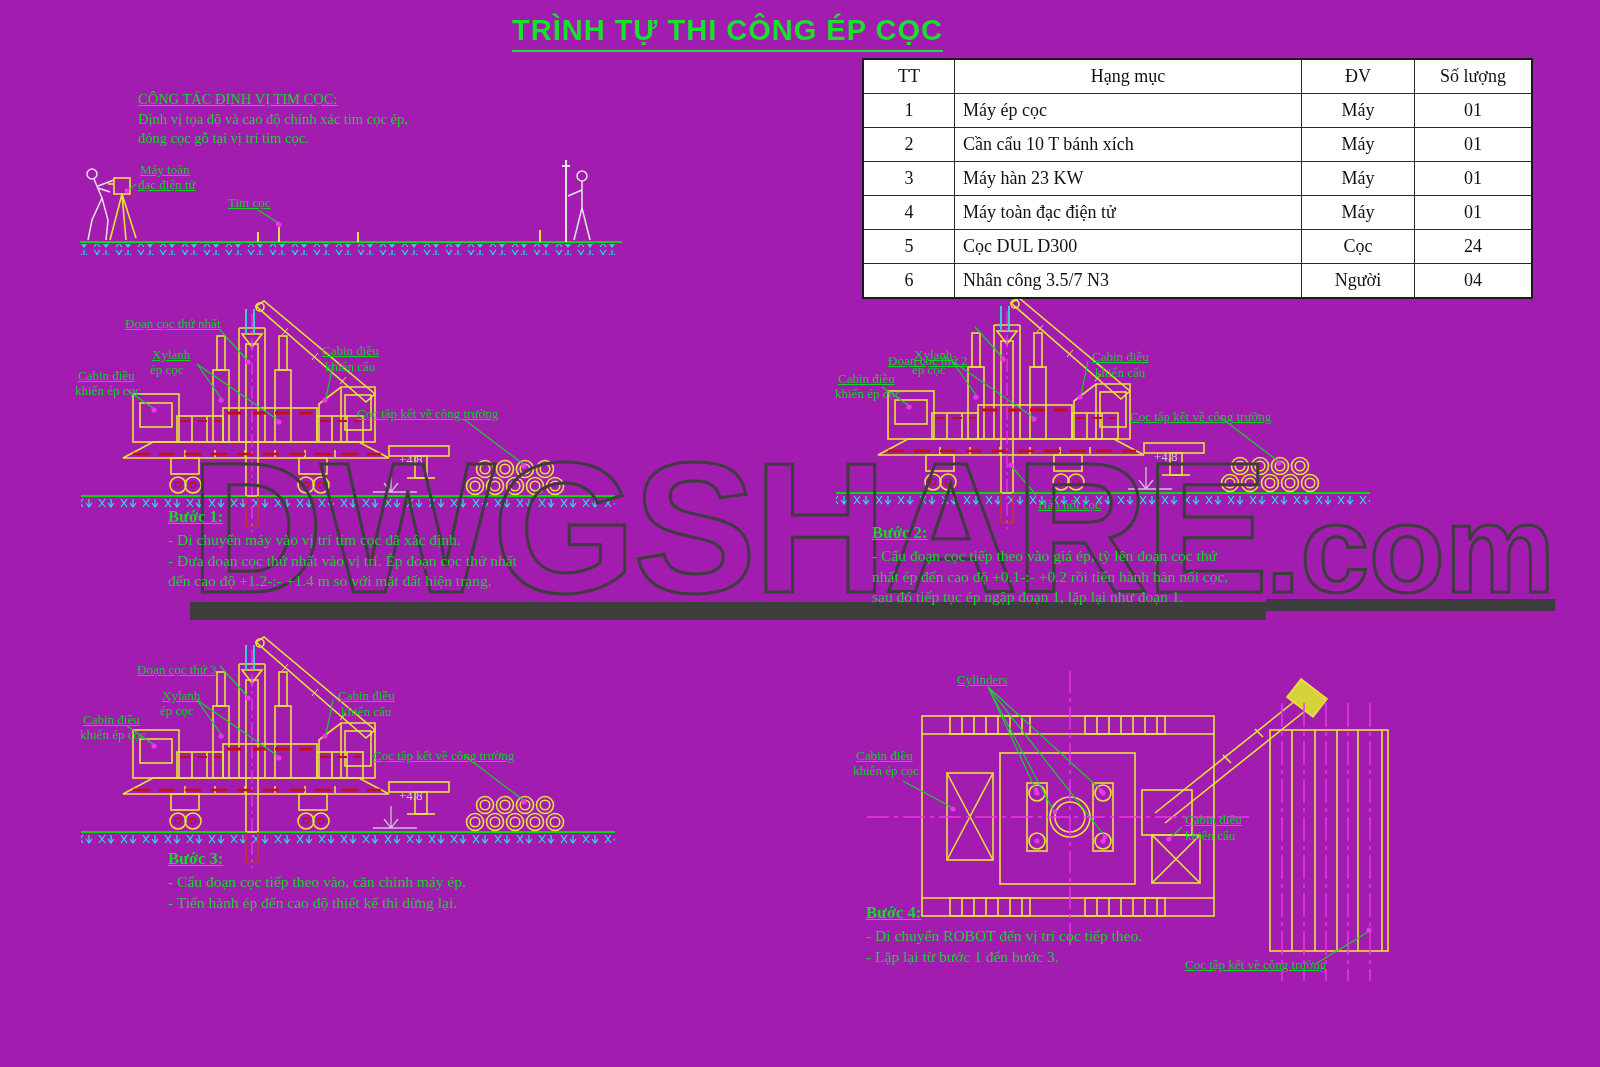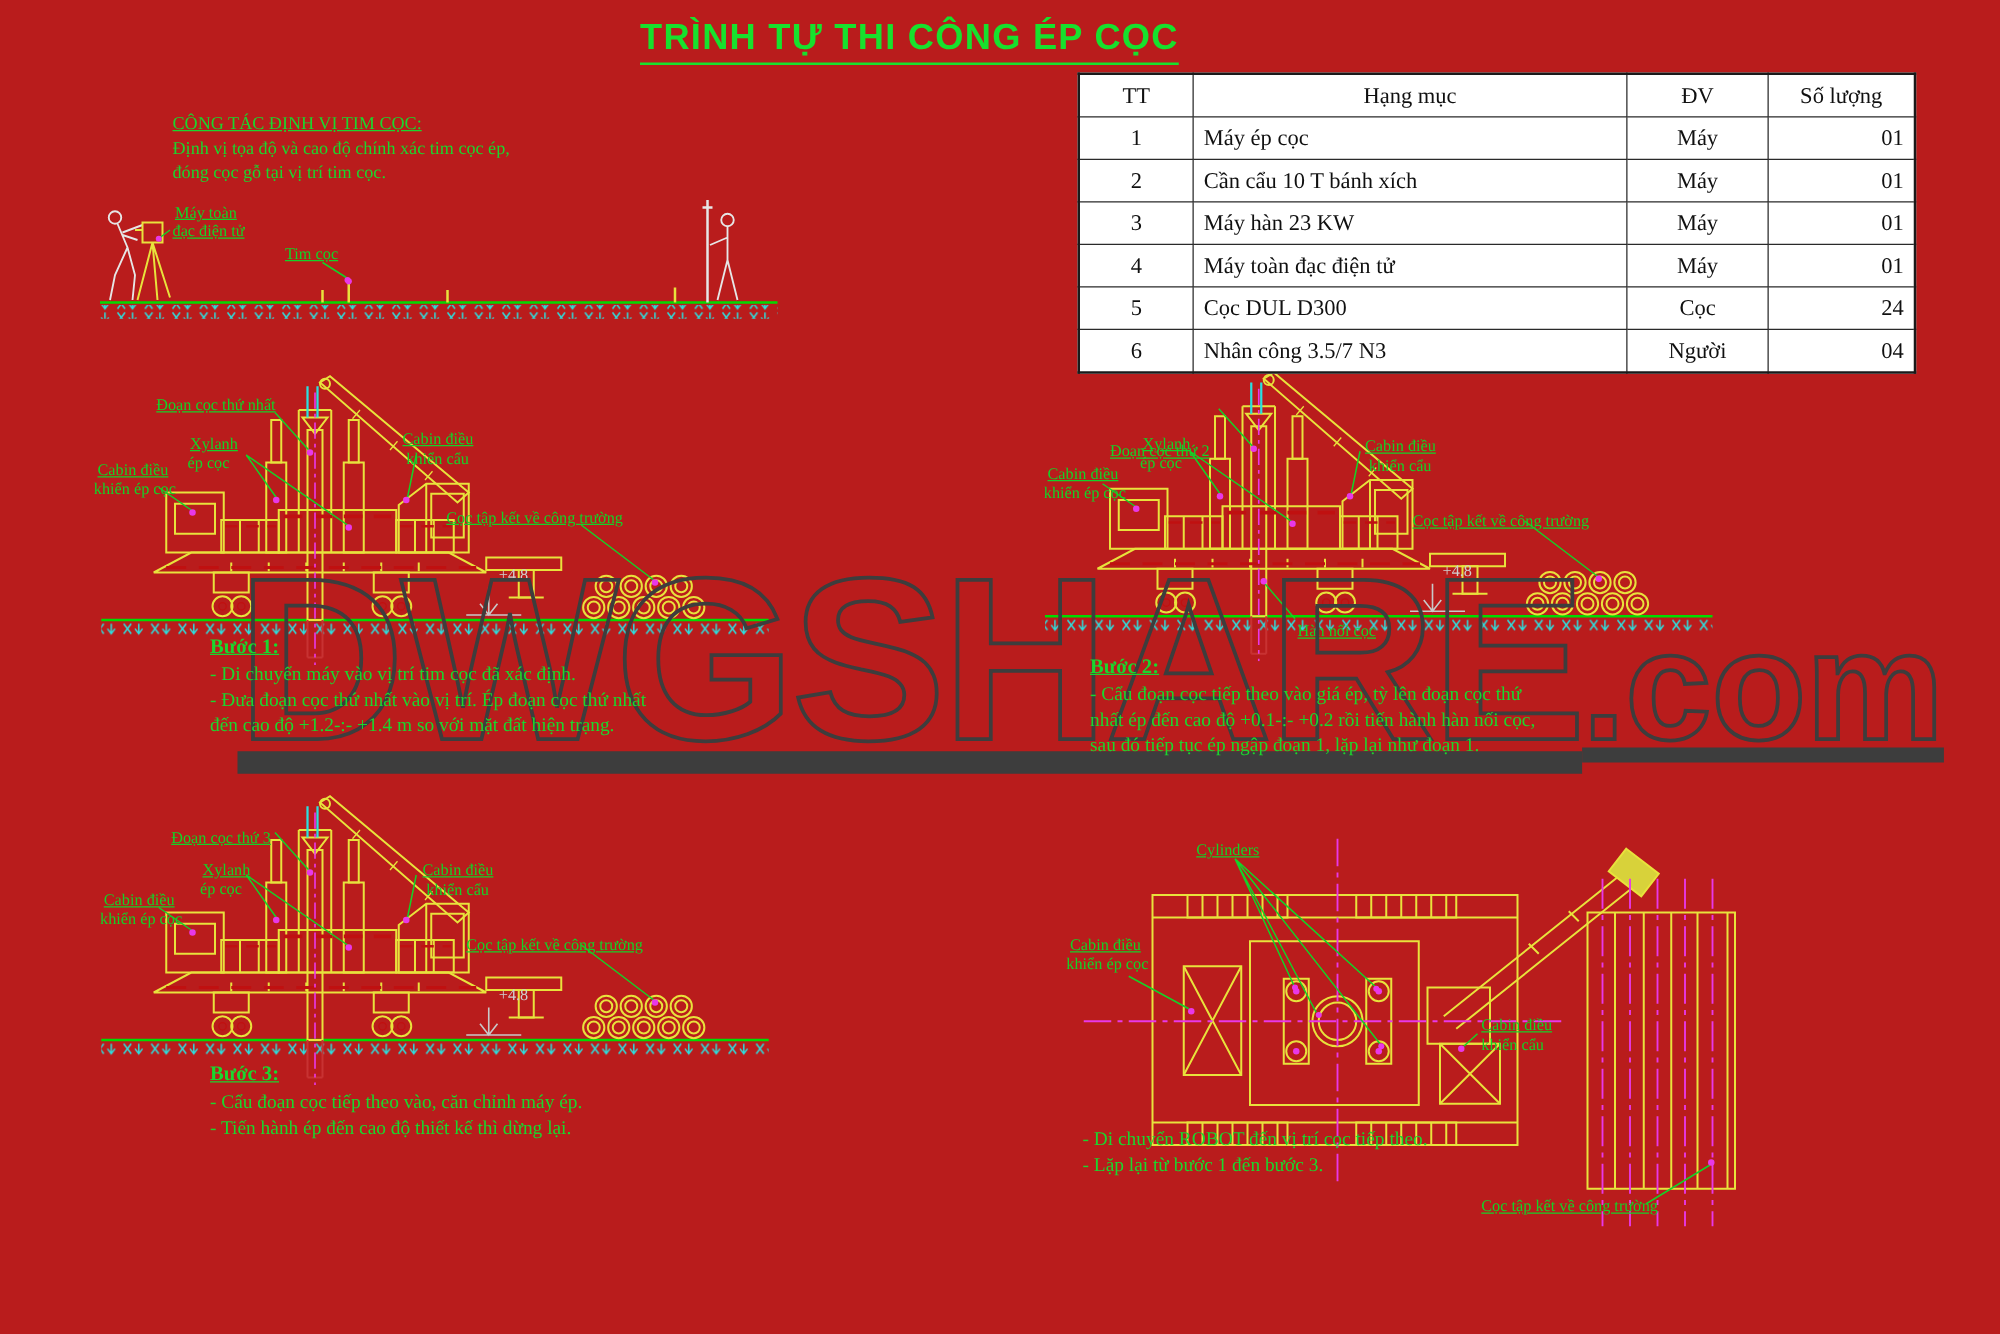--- a/index.html
+++ b/index.html
@@ -1,36 +1,36 @@
 <!DOCTYPE html>
 <html><head>
 <meta charset="utf-8">
 <style>
   html,body{margin:0;padding:0;background:#000;}
-  .page{position:relative;width:1600px;height:1067px;background:#b91c1c;overflow:hidden;
+  .page{position:relative;width:1600px;height:1067px;background:#a21caf;overflow:hidden;
         font-family:"Liberation Serif",serif;}
   svg{display:block;}
   .drawing{position:absolute;z-index:3;}
   .lbl{position:absolute;color:#14d228;font-size:13px;line-height:1.18;white-space:nowrap;z-index:5;}
   .u{text-decoration:underline;}
   .elev{position:absolute;color:#cfcfcf;font-size:13px;z-index:5;font-family:"Liberation Serif",serif;}
   .steptext{position:absolute;color:#1bd62e;font-size:15.5px;line-height:1.33;z-index:5;}
   .steptext .h{text-decoration:underline;font-weight:bold;font-size:16.5px;margin-bottom:2px;}
   .surveytext{position:absolute;color:#1bd62e;font-size:14.5px;line-height:1.3;z-index:5;}
   .surveytext .h{text-decoration:underline;margin-bottom:1px;}
   .title{position:absolute;left:512px;top:14px;z-index:6;color:#17e12d;
          font-family:"Liberation Sans",sans-serif;font-weight:bold;font-size:29px;
          letter-spacing:1px;border-bottom:2px solid #17e12d;padding-bottom:3px;}
   .eqtable{position:absolute;left:862px;top:58px;z-index:6;border-collapse:collapse;
            background:#fff;font-size:18px;color:#101010;border:2px solid #1a1a1a;}
   .eqtable th,.eqtable td{border:1px solid #2a2a2a;height:33px;padding:0 8px;font-weight:normal;}
   .c-tt{width:74px;text-align:center;}
   .c-item{width:330px;text-align:left;}
   .c-unit{width:96px;text-align:center;}
-  .c-qty{width:100px;text-align:right;}
+  .c-qty{width:100px;text-align:center;}
   .eqtable th{text-align:center;}
   .watermark{position:absolute;left:190px;top:422px;z-index:4;display:flex;align-items:baseline;
              font-family:"Liberation Sans",sans-serif;font-weight:bold;color:transparent;
              -webkit-text-stroke:3px #3d3d3d;pointer-events:none;text-decoration:underline;}
   .wm-main{font-size:185px;letter-spacing:-3px;}
   .wm-suffix{font-size:124px;}
 </style>
 </head>
 <body>
 
@@ -340,20 +340,21 @@
     <div>- Cẩu đoạn cọc tiếp theo vào giá ép, tỳ lên đoạn cọc thứ nhất ép đến cao độ +0.1-:- +0.2 rồi tiến hành hàn nối cọc, sau đó tiếp tục ép ngập đoạn 1, lặp lại như đoạn 1.</div>
   </div>
 
   <div class="steptext" style="left:168px;top:848px;width:420px;">
     <div class="h">Bước 3:</div>
     <div>- Cẩu đoạn cọc tiếp theo vào, căn chỉnh máy ép.</div>
     <div>- Tiến hành ép đến cao độ thiết kế thì dừng lại.</div>
   </div>
 
   <div class="steptext" style="left:866px;top:902px;width:420px;">
+    <div class="h">Bước 4:</div>
     <div>- Di chuyển ROBOT đến vị trí cọc tiếp theo.</div>
     <div>- Lặp lại từ bước 1 đến bước 3.</div>
   </div>
 
   <div class="watermark">
     <span class="wm-main">DWGSHARE</span>
     <span class="wm-suffix">.com</span>
   </div>
 
 </div>

